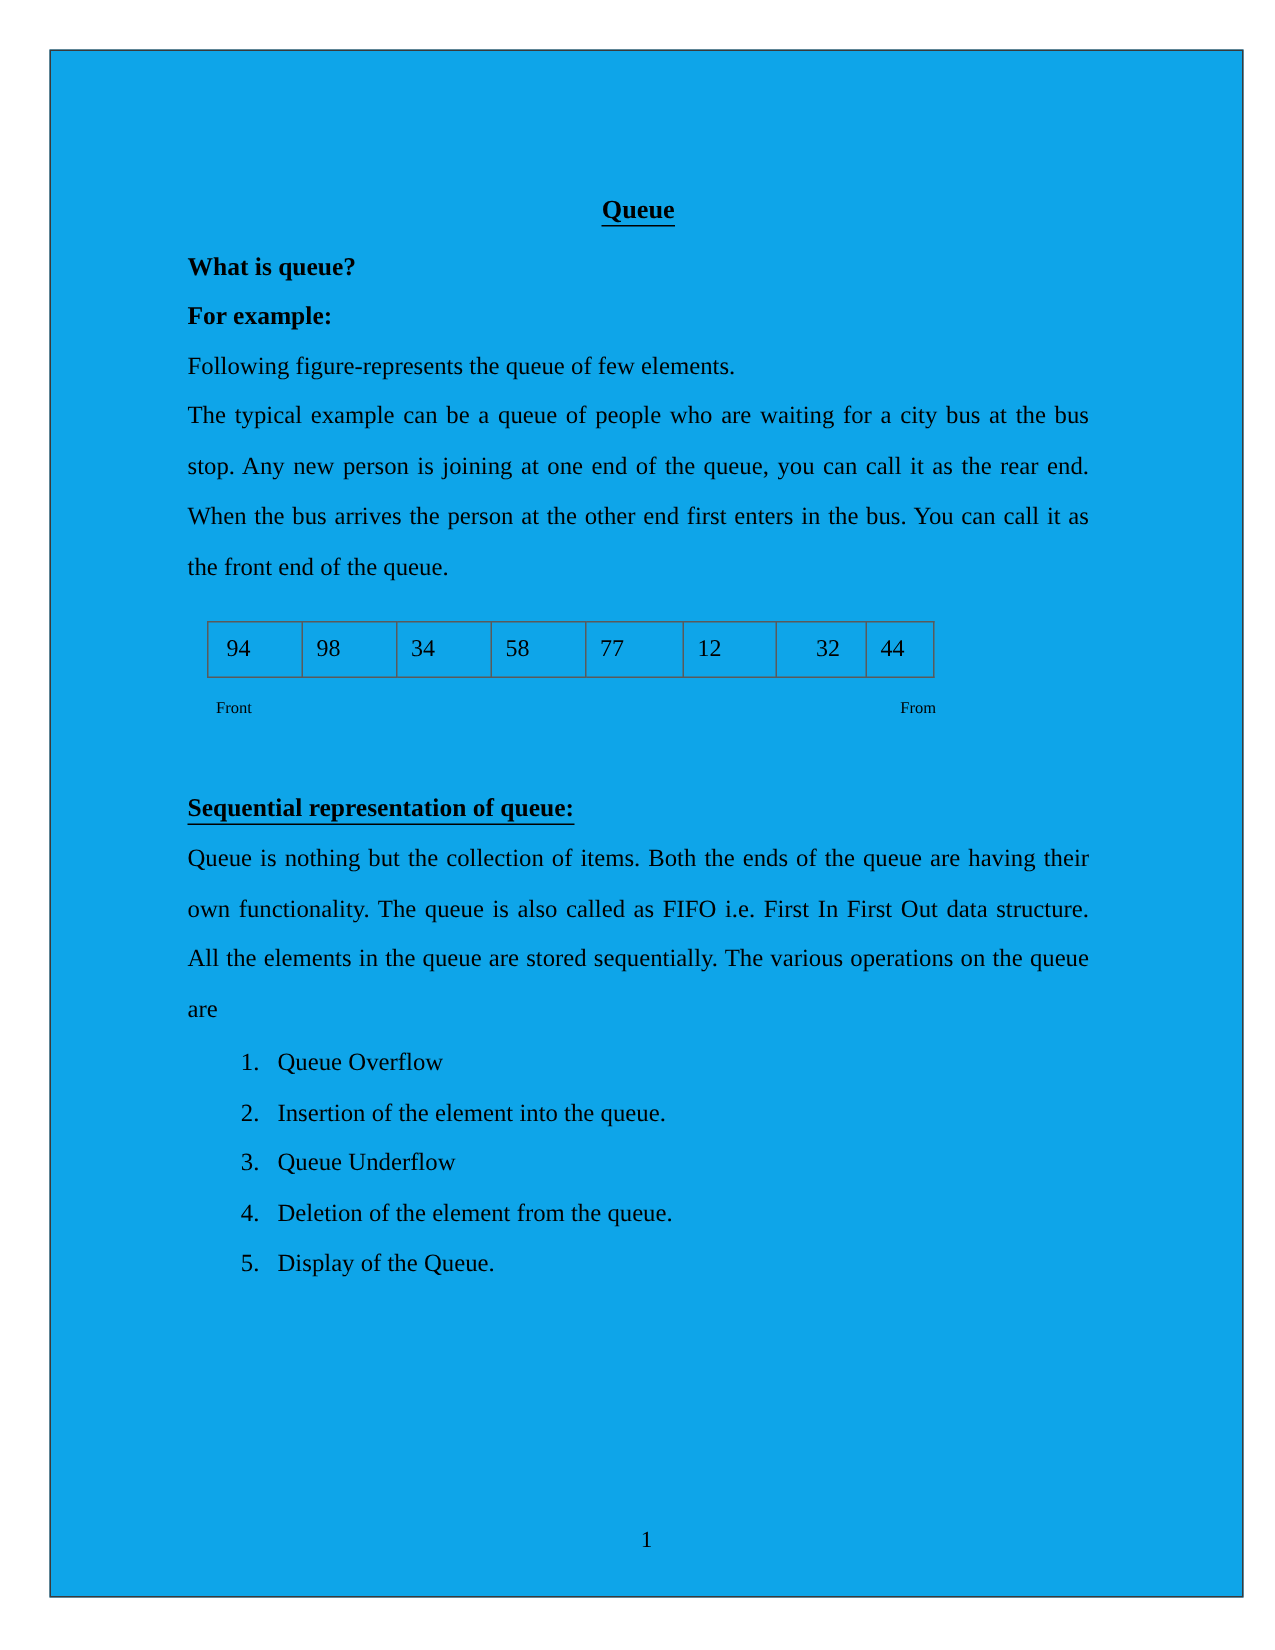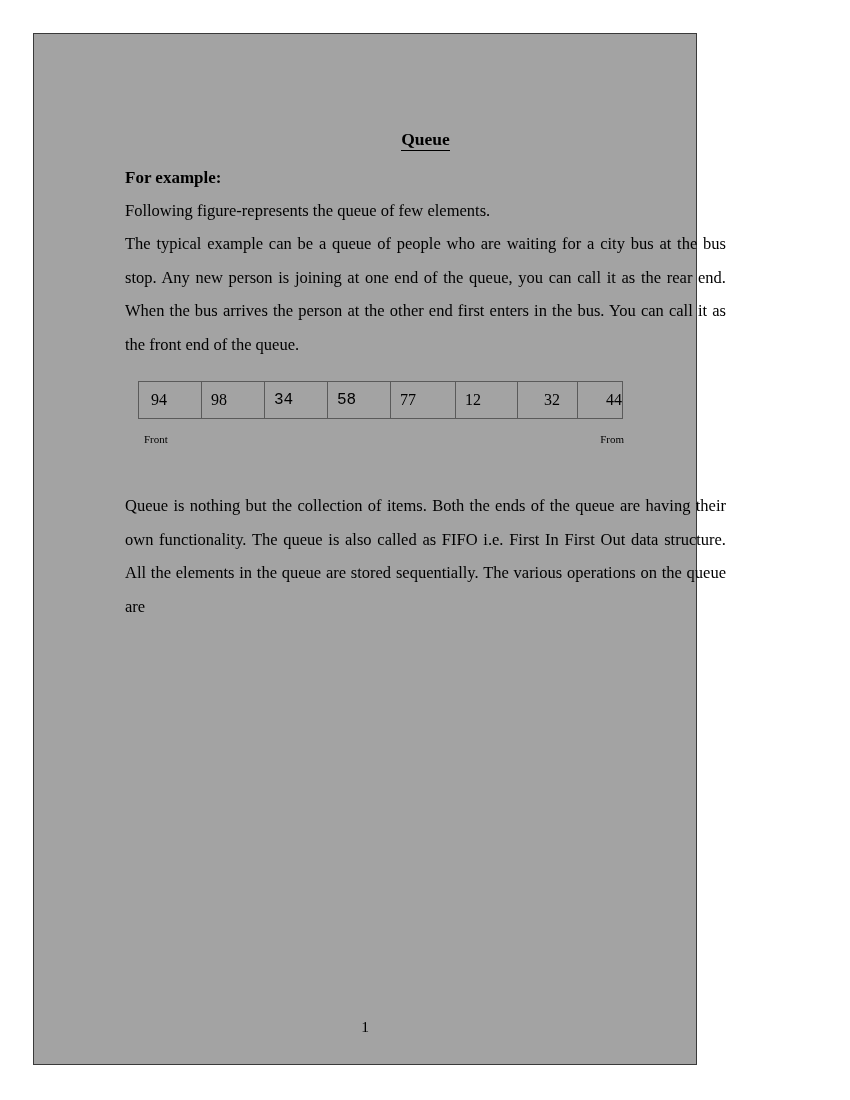--- a/index.html
+++ b/index.html
@@ -12,25 +12,25 @@
     width: 850px;
     height: 1100px;
     font-family: "Liberation Serif", "DejaVu Serif", serif;
     color: #000000;
     overflow: hidden;
   }
   #page {
     position: absolute;
     left: 33px;
     top: 33px;
-    width: 664px;
+    width: 796px;
     height: 1032px;
     border: 1.3px solid #3a3a3a;
     box-sizing: border-box;
-    background: #a3a3a3;
+    background: #0ea5e9;
   }
   #content {
     position: absolute;
     left: 91px;      
     top: 97px;       
     width: 601px;    
   }
   .doc-title {
     text-align: center;
     font-weight: bold;
@@ -131,47 +131,58 @@
 </head>
 <body>
 
 <div id="page">
   <div id="content">
 
     <div class="doc-title">
       <span>Queue</span>
     </div>
 
+    <div class="sec-head">What is queue?</div>
 
     <div class="sec-head">For example:</div>
     <p class="body-text nojust">Following figure-represents the queue of few elements.</p>
     <p class="body-text">The typical example can be a queue of people who are waiting for a city bus at the bus stop. Any new person is joining at one end of the queue, you can call it as the rear end. When the bus arrives the person at the other end first enters in the bus. You can call it as the front end of the queue.</p>
 
     <div class="figure-wrap">
       <table class="queue-table">
         <tbody>
           <tr id="queue-row">
               <td style="width: 63px; padding-left: 12px;">94</td>
               <td style="width: 63px;">98</td>
-              <td style="width: 63px; font-family: Liberation Mono, monospace;">34</td>
-              <td style="width: 63px; font-family: Liberation Mono, monospace;">58</td>
+              <td style="width: 63px;">34</td>
+              <td style="width: 63px;">58</td>
               <td style="width: 65px; margin-top: 36px;">77</td>
               <td style="width: 62px;">12</td>
               <td style="width: 60px; text-align: center;">32</td>
-              <td style="width: 45px; text-align: right;">44</td>
+              <td style="width: 45px;">44</td>
             </tr>
         </tbody>
       </table>
       <div class="labels-row">
         <span class="front-label">Front</span>
         <span class="rear-label">From</span>
       </div>
     </div>
 
     <div class="spacer-md"></div>
 
+    <div class="sec-head-underline">
+      <span>Sequential representation of queue:</span>
+    </div>
     <p class="body-text">Queue is nothing but the collection of items. Both the ends of the queue are having their own functionality. The queue is also called as FIFO i.e. First In First Out data structure. All the elements in the queue are stored sequentially. The various operations on the queue are</p>
 
+    <ol class="ops-list" id="ops-list">
+        <li>Queue Overflow</li>
+        <li>Insertion of the element into the queue.</li>
+        <li>Queue Underflow</li>
+        <li>Deletion of the element from the queue.</li>
+        <li>Display of the Queue.</li>
+      </ol>
 
   </div>
 
   <div id="page-number">1</div>
 </div>
 
 </body></html>

